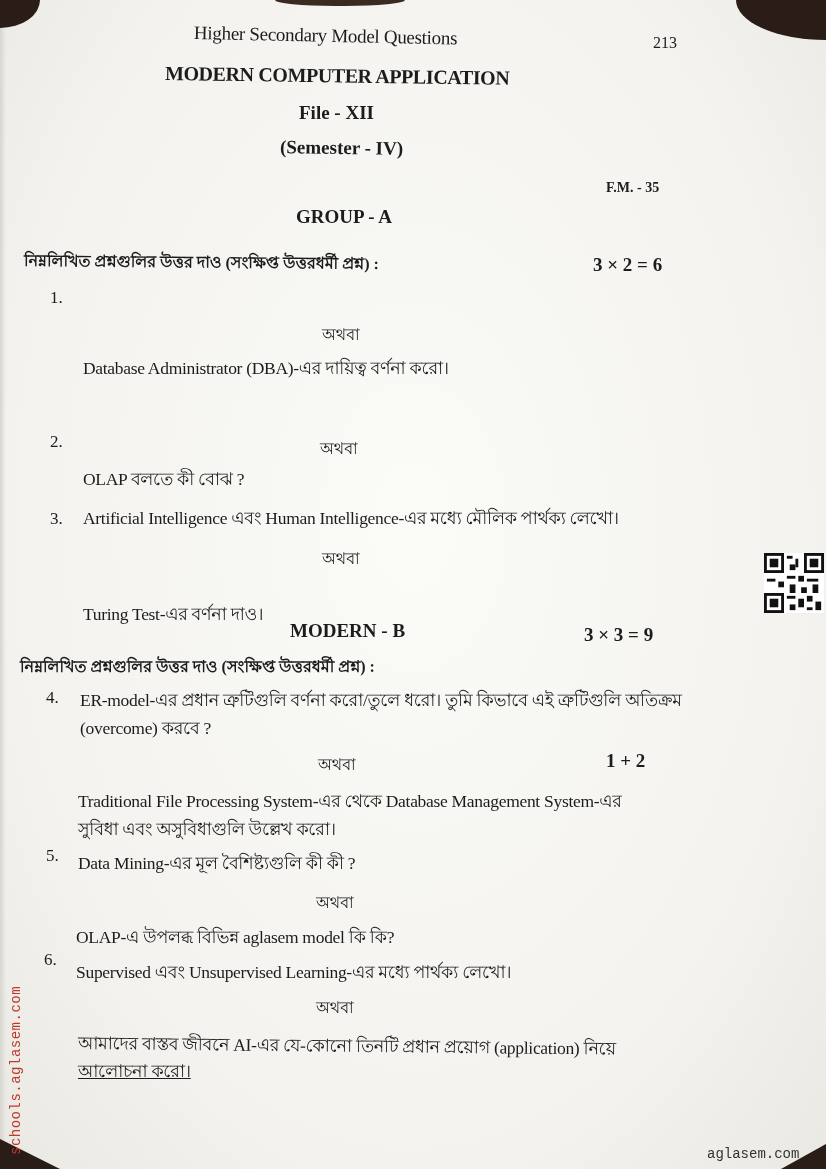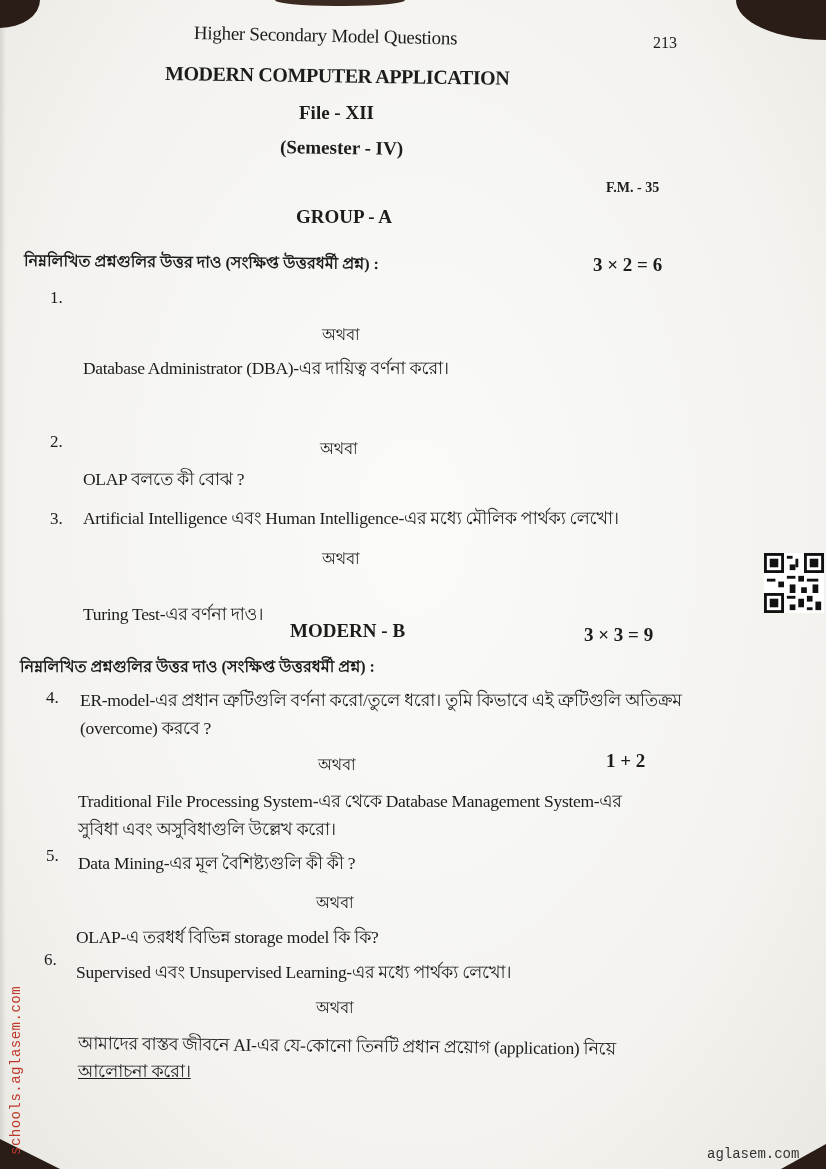--- a/index.html
+++ b/index.html
@@ -123,21 +123,21 @@
   <div class="abs q-text" style="left:80px; top:687px;">ER-model-এর প্রধান ত্রুটিগুলি বর্ণনা করো/তুলে ধরো। তুমি কিভাবে এই ত্রুটিগুলি অতিক্রম</div>
   <div class="abs q-text" style="left:80px; top:715px;">(overcome) করবে ?</div>
   <div class="abs marks" style="left:606px; top:722px; font-weight:bold;margin-top:28px;">1 + 2</div>
   <div class="abs or-label" style="left:318px; top:752px;">অথবা</div>
   <div class="abs q-text" style="left:78px; top:788px;text-align:right;">Traditional File Processing System-এর থেকে Database Management System-এর</div>
   <div class="abs q-text" style="left:78px; top:816px;">সুবিধা এবং অসুবিধাগুলি উল্লেখ করো।</div>
 
   <div class="abs q-num" style="left:46px; top:846px;">5.</div>
   <div class="abs q-text" style="left:78px; top:850px;">Data Mining-এর মূল বৈশিষ্ট্যগুলি কী কী ?</div>
   <div class="abs or-label" style="left:316px; top:890px;">অথবা</div>
-  <div class="abs q-text" style="left:76px; top:924px;">OLAP-এ তরধর্ধ বিভিন্ন storage model কি কি?</div>
+  <div class="abs q-text" style="left:76px; top:924px;">OLAP-এ উপলব্ধ বিভিন্ন aglasem model কি কি?</div>
 
   <div class="abs q-num" style="left:44px; top:950px;">6.</div>
   <div class="abs q-text" style="left:76px; top:959px;">Supervised এবং Unsupervised Learning-এর মধ্যে পার্থক্য লেখো।</div>
   <div class="abs or-label" style="left:316px; top:995px;">অথবা</div>
   <div class="abs q-text" style="left:78px; top:1030px; transform:rotate(0.6deg); transform-origin:left;">আমাদের বাস্তব জীবনে AI-এর যে-কোনো তিনটি প্রধান প্রয়োগ (application) নিয়ে</div>
   <div class="abs q-text" style="left:78px; top:1058px;text-decoration:underline;">আলোচনা করো।</div>
 
   <div class="watermark-side">schools.aglasem.com</div>
   <div class="watermark-bottom">aglasem.com</div>
 </div>

